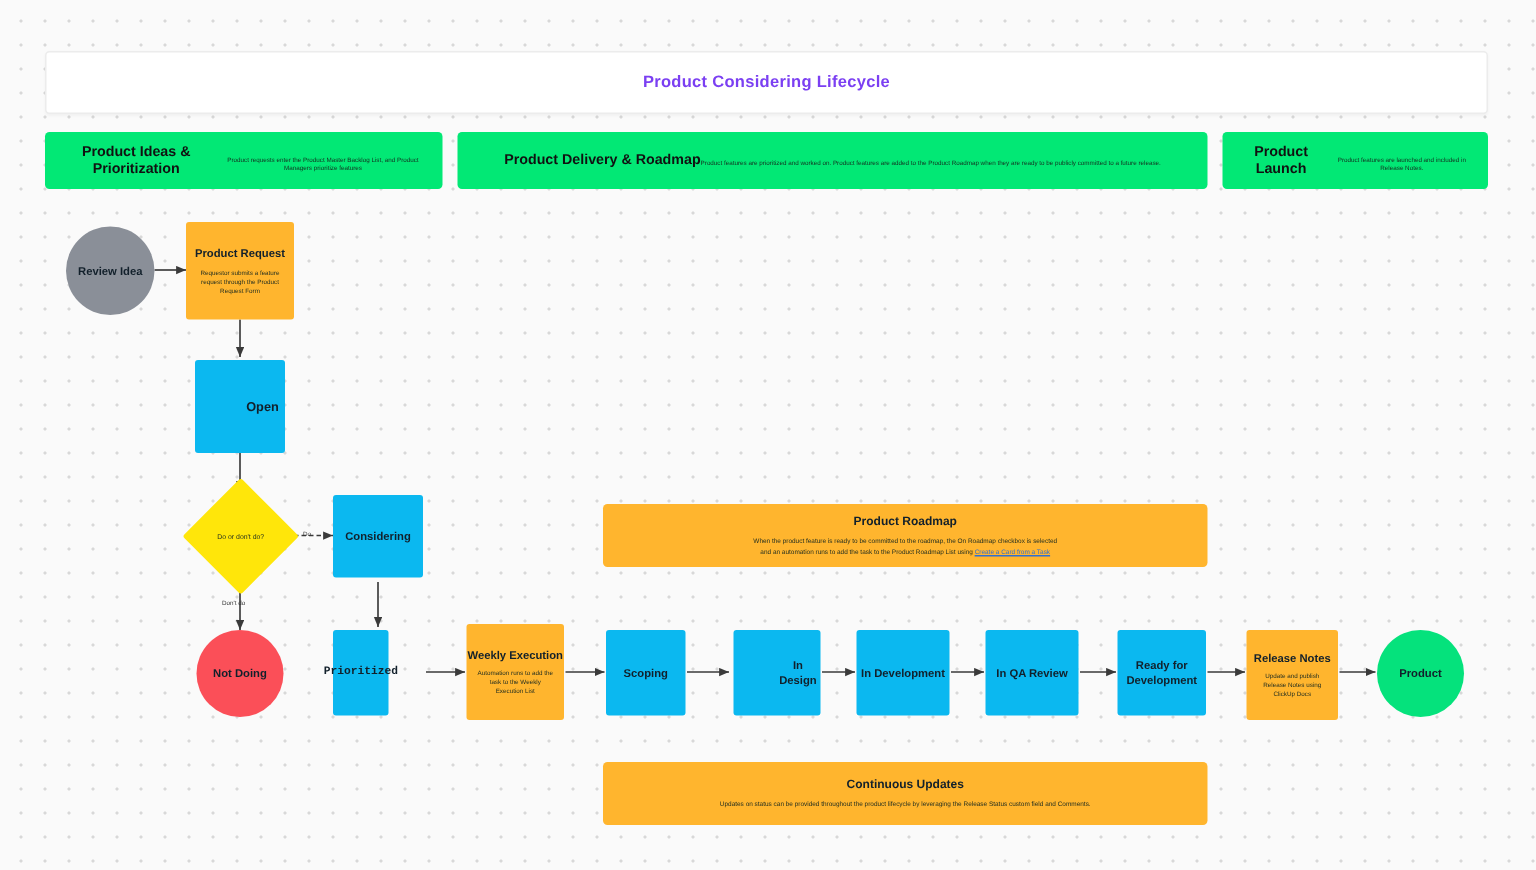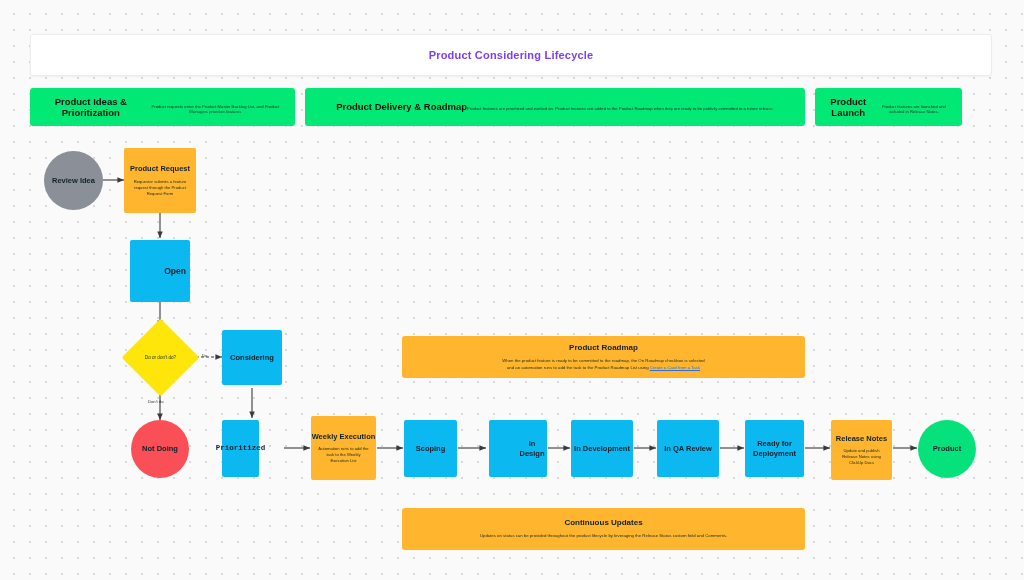--- a/index.html
+++ b/index.html
@@ -29,21 +29,21 @@
   .phase {
     position: absolute; top: 88px; height: 38px;
     background: #02e875; border-radius: 3px;
     display: flex; flex-direction: row; align-items: center; justify-content: center;
     padding: 12px 8px; text-align: center;
   }
   .phase .ph-title { font-size: 9.5px; font-weight: bold; color: #111; line-height: 1.2; }
   .phase .ph-sub { font-size: 4.2px; color: #14301f; margin-top: 4px; line-height: 1.25; }
   .phase.p1 { left: 30px; width: 265px; }
   .phase.p2 { left: 305px; width: 500px; }
-  .phase.p3 { left: 815px; width: 147px; }
+  .phase.p3 { left: 815px; width: 177px; }
 
   .node { position: absolute; display: flex; flex-direction: column;
           align-items: center; justify-content: center; text-align: center; }
   .rect { border-radius: 2px; }
   .cyan { background: #0bb8f0; }
   .orange { background: #ffb52e; }
   .n-title { font-size: 7.5px; font-weight: bold; color: #12202b; line-height: 1.25; }
   .n-title.lg { font-size: 8.5px; }
   .n-desc { font-size: 4.2px; color: #1d2b1f; line-height: 1.45; margin-top: 5px; padding: 0 7px; }
 
@@ -172,21 +172,21 @@
 
   <div class="node rect cyan" style="left:571px; top:420px; width:62px; height:57px;">
     <span class="n-title">In Development</span>
   </div>
 
   <div class="node rect cyan" style="left:657px; top:420px; width:62px; height:57px;">
     <span class="n-title">In QA Review</span>
   </div>
 
   <div class="node rect cyan" style="left:745px; top:420px; width:59px; height:57px;">
-    <span class="n-title">Ready for Deployment</span>
+    <span class="n-title">Ready for Development</span>
   </div>
 
   <div class="node rect orange" style="left:831px; top:420px; width:61px; height:60px;">
     <span class="n-title">Release Notes</span>
     <span class="n-desc">Update and publish Release Notes using ClickUp Docs</span>
   </div>
 
   <div class="node circle green-c" style="left:918px; top:420px; width:58px; height:58px;">
     <span class="n-title">Product</span>
   </div>

